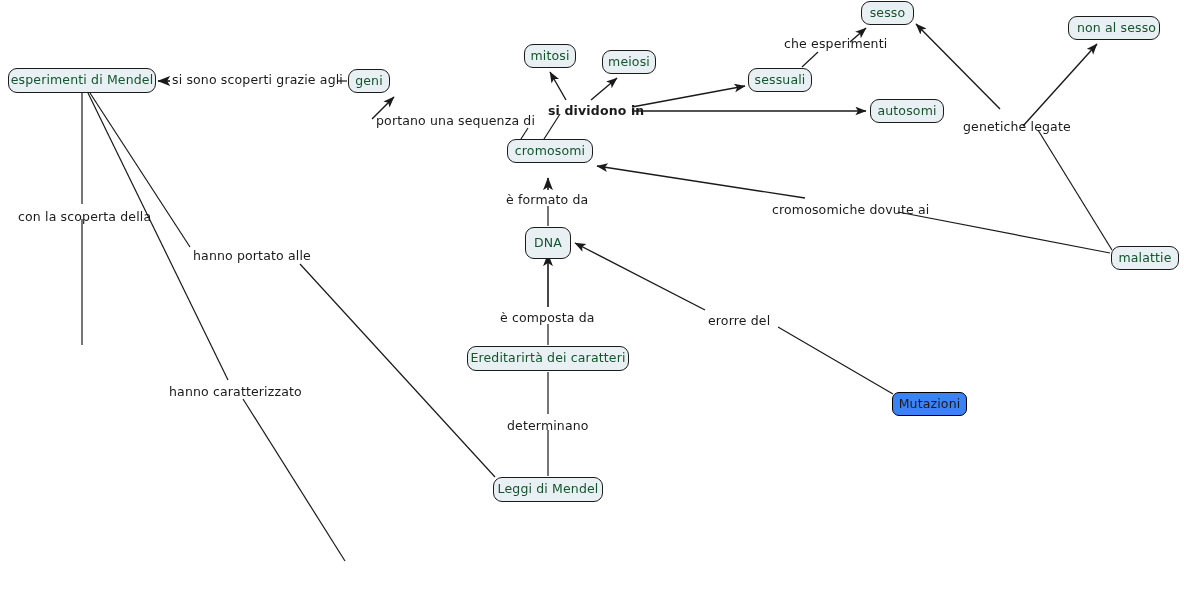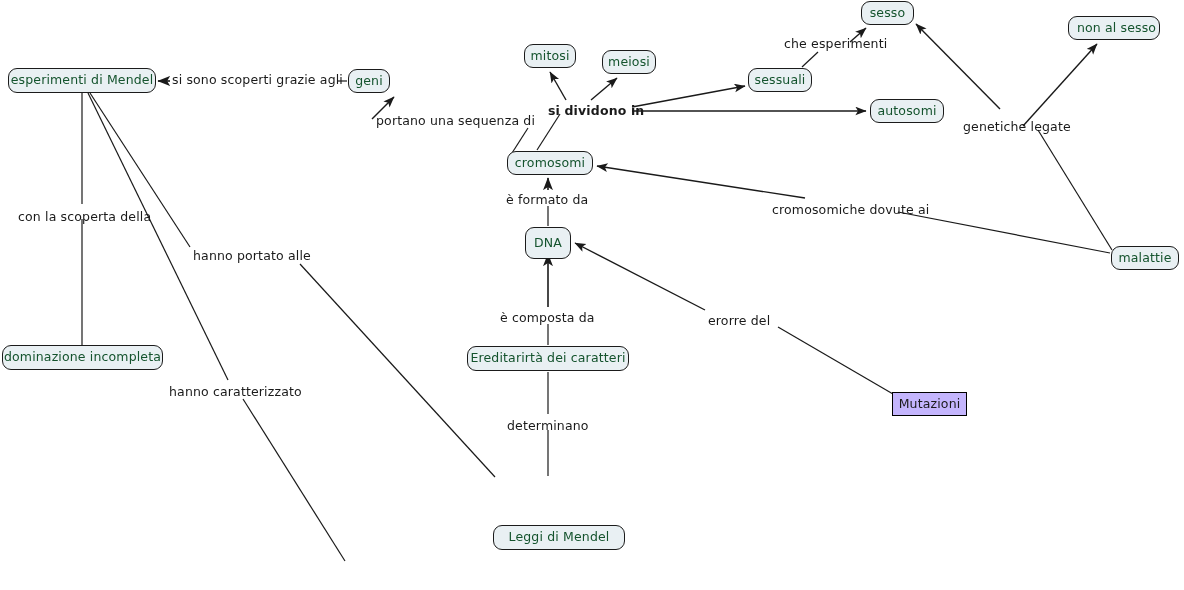--- a/index.html
+++ b/index.html
@@ -35,23 +35,23 @@
     line-height: 1;
     white-space: nowrap;
     display: flex;
     align-items: center;
     justify-content: center;
     padding: 0 9px;
     height: 24px;
     letter-spacing: 0.15px;
   }
   .node.red {
-    background: #c4b5fd;
+    background: #3b82f6;
     border: 1.6px solid #000000;
-    border-radius: 0;
+    border-radius: 7px;
     color: #1a1a1a;
   }
   .linklabel {
     position: absolute;
     font-size: 12.5px;
     color: #1a1a1a;
     white-space: nowrap;
     line-height: 1;
     letter-spacing: 0.15px;
   }
@@ -118,27 +118,26 @@
   </svg>
 
   <div class="node" style="left: 8px; top: 68px; width: 148px; height: 25px;">esperimenti di Mendel</div>
   <div class="node" style="left: 348px; top: 69px; width: 42px; height: 24px;">geni</div>
   <div class="node" style="left: 524px; top: 44px; width: 52px; height: 24px;">mitosi</div>
   <div class="node" style="left: 602px; top: 50px; width: 54px; height: 24px;">meiosi</div>
   <div class="node" style="left: 861px; top: 1px; width: 53px; height: 24px;">sesso</div>
   <div class="node" style="left: 1068px; top: 16px; width: 92px; height: 24px; padding-left: 14px;">non al sesso</div>
   <div class="node" style="left: 748px; top: 68px; width: 64px; height: 24px;">sessuali</div>
   <div class="node" style="left: 870px; top: 99px; width: 74px; height: 24px;">autosomi</div>
-  <div class="node" style="left: 507px; top: 151px; width: 86px; height: 24px;">cromosomi</div>
+  <div class="node" style="left: 507px; top: 139px; width: 86px; height: 24px;">cromosomi</div>
   <div class="node" style="left: 1111px; top: 246px; width: 68px; height: 24px;">malattie</div>
   <div class="node" style="left: 525px; top: 227px; width: 46px; height: 32px;">DNA</div>
-  <div class="node" style="left: 2px; top: 345px; width: 161px; height: 25px;">dominazione incompleta</div>
   <div class="node" style="left: 467px; top: 346px; width: 162px; height: 25px;">Ereditarirtà dei caratteri</div>
   <div class="node red" style="left: 892px; top: 392px; width: 75px; height: 24px;">Mutazioni</div>
-  <div class="node" style="left: 493px; top: 477px; width: 132px; height: 25px; margin-top: 48px;">Leggi di Mendel</div>
+  <div class="node" style="left: 493px; top: 477px; width: 110px; height: 25px;">Leggi di Mendel</div>
 
   <div class="linklabel" style="left: 172px; top: 74px;">si sono scoperti grazie agli</div>
   <div class="linklabel" style="left: 376px; top: 115px;">portano una sequenza di</div>
   <div class="linklabel" style="left: 548px; top: 105px; font-weight: bold;">si dividono in</div>
   <div class="linklabel" style="left: 784px; top: 38px;">che esperimenti</div>
   <div class="linklabel" style="left: 963px; top: 121px;">genetiche legate</div>
   <div class="linklabel" style="left: 506px; top: 194px;">è formato da</div>
   <div class="linklabel" style="left: 772px; top: 204px;">cromosomiche dovute ai</div>
   <div class="linklabel" style="left: 708px; top: 315px;">erorre del</div>
   <div class="linklabel" style="left: 500px; top: 312px;">è composta da</div>

